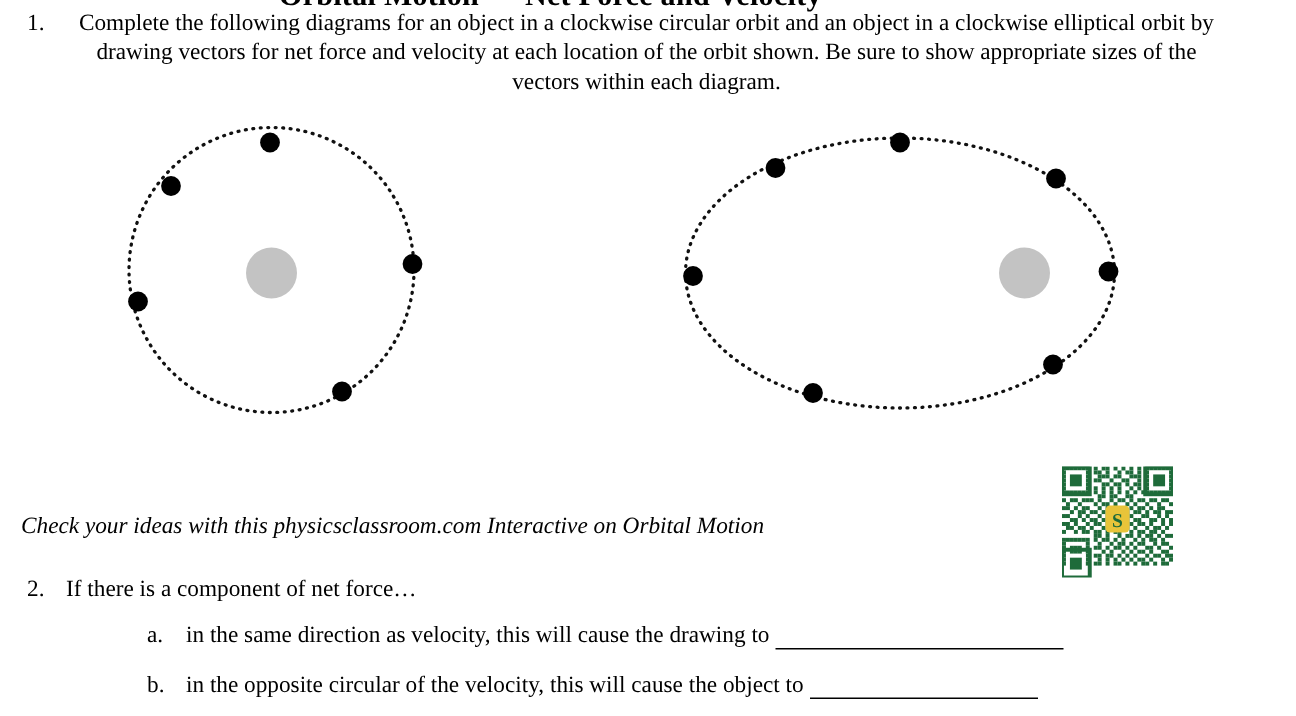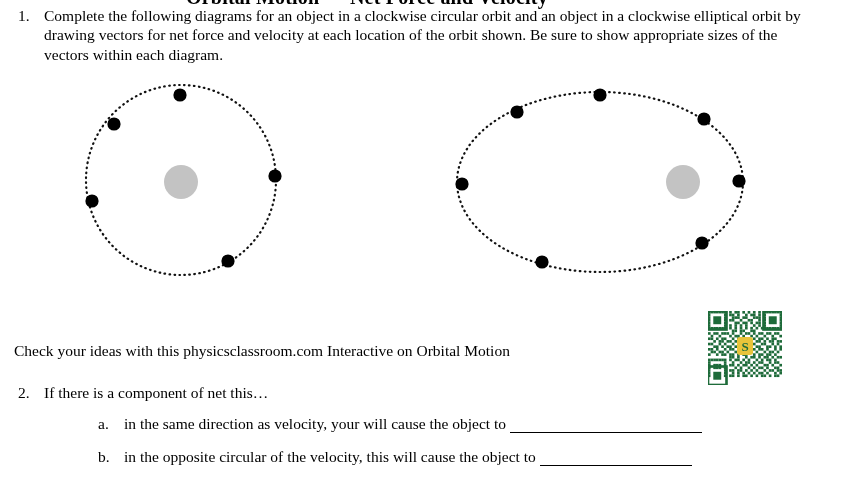--- a/index.html
+++ b/index.html
@@ -45,39 +45,40 @@
     left: 0;
     top: 0;
     width: 26px;
     font-size: 15.5px;
     line-height: 19px;
   }
   .item1 .body {
     margin-left: 26px;
     font-size: 15.5px;
     line-height: 19.4px;
-    text-align: left;
+    text-align: center;
   }
 
   
   .diagrams {
     position: absolute;
     left: 0;
     top: 0;
     width: 864px;
     height: 300px;
     pointer-events: none;
   }
 
   
   .interactive-line {
     position: absolute;
     left: 14px;
     top: 342px;
     font-size: 15.5px;
+    font-style: italic;
     white-space: nowrap;
   }
 
   
   .qr {
     position: absolute;
     left: 708px;
     top: 311px;
     width: 74px;
     height: 74px;
@@ -571,25 +572,25 @@
         <rect x="23" y="2" width="3" height="3" fill="#1e6b3a"></rect>
         <rect x="0" y="21" width="7" height="7" fill="none" stroke="#1e6b3a" stroke-width="1"></rect>
         <rect x="1" y="22" width="5" height="5" fill="#ffffff"></rect>
         <rect x="2" y="23" width="3" height="3" fill="#1e6b3a"></rect>
       </svg>
     <div class="qr-center-logo">S</div>
   </div>
 
   <div class="item2">
     <span class="num">2.</span>
-    <div class="body">If there is a component of net this…</div>
+    <div class="body">If there is a component of net force…</div>
   </div>
 
   <div class="sublist">
     <div class="subitem">
-      <span class="sub-num">a.</span><span>in the same direction as velocity, your will cause the object to</span><span class="blank-line blank-a"></span>
+      <span class="sub-num">a.</span><span>in the same direction as velocity, this will cause the drawing to</span><span class="blank-line blank-a"></span>
     </div>
     <div class="subitem">
       <span class="sub-num">b.</span><span>in the opposite circular of the velocity, this will cause the object to</span><span class="blank-line blank-b"></span>
     </div>
   </div>
 
 </div>
 
 </body></html>

